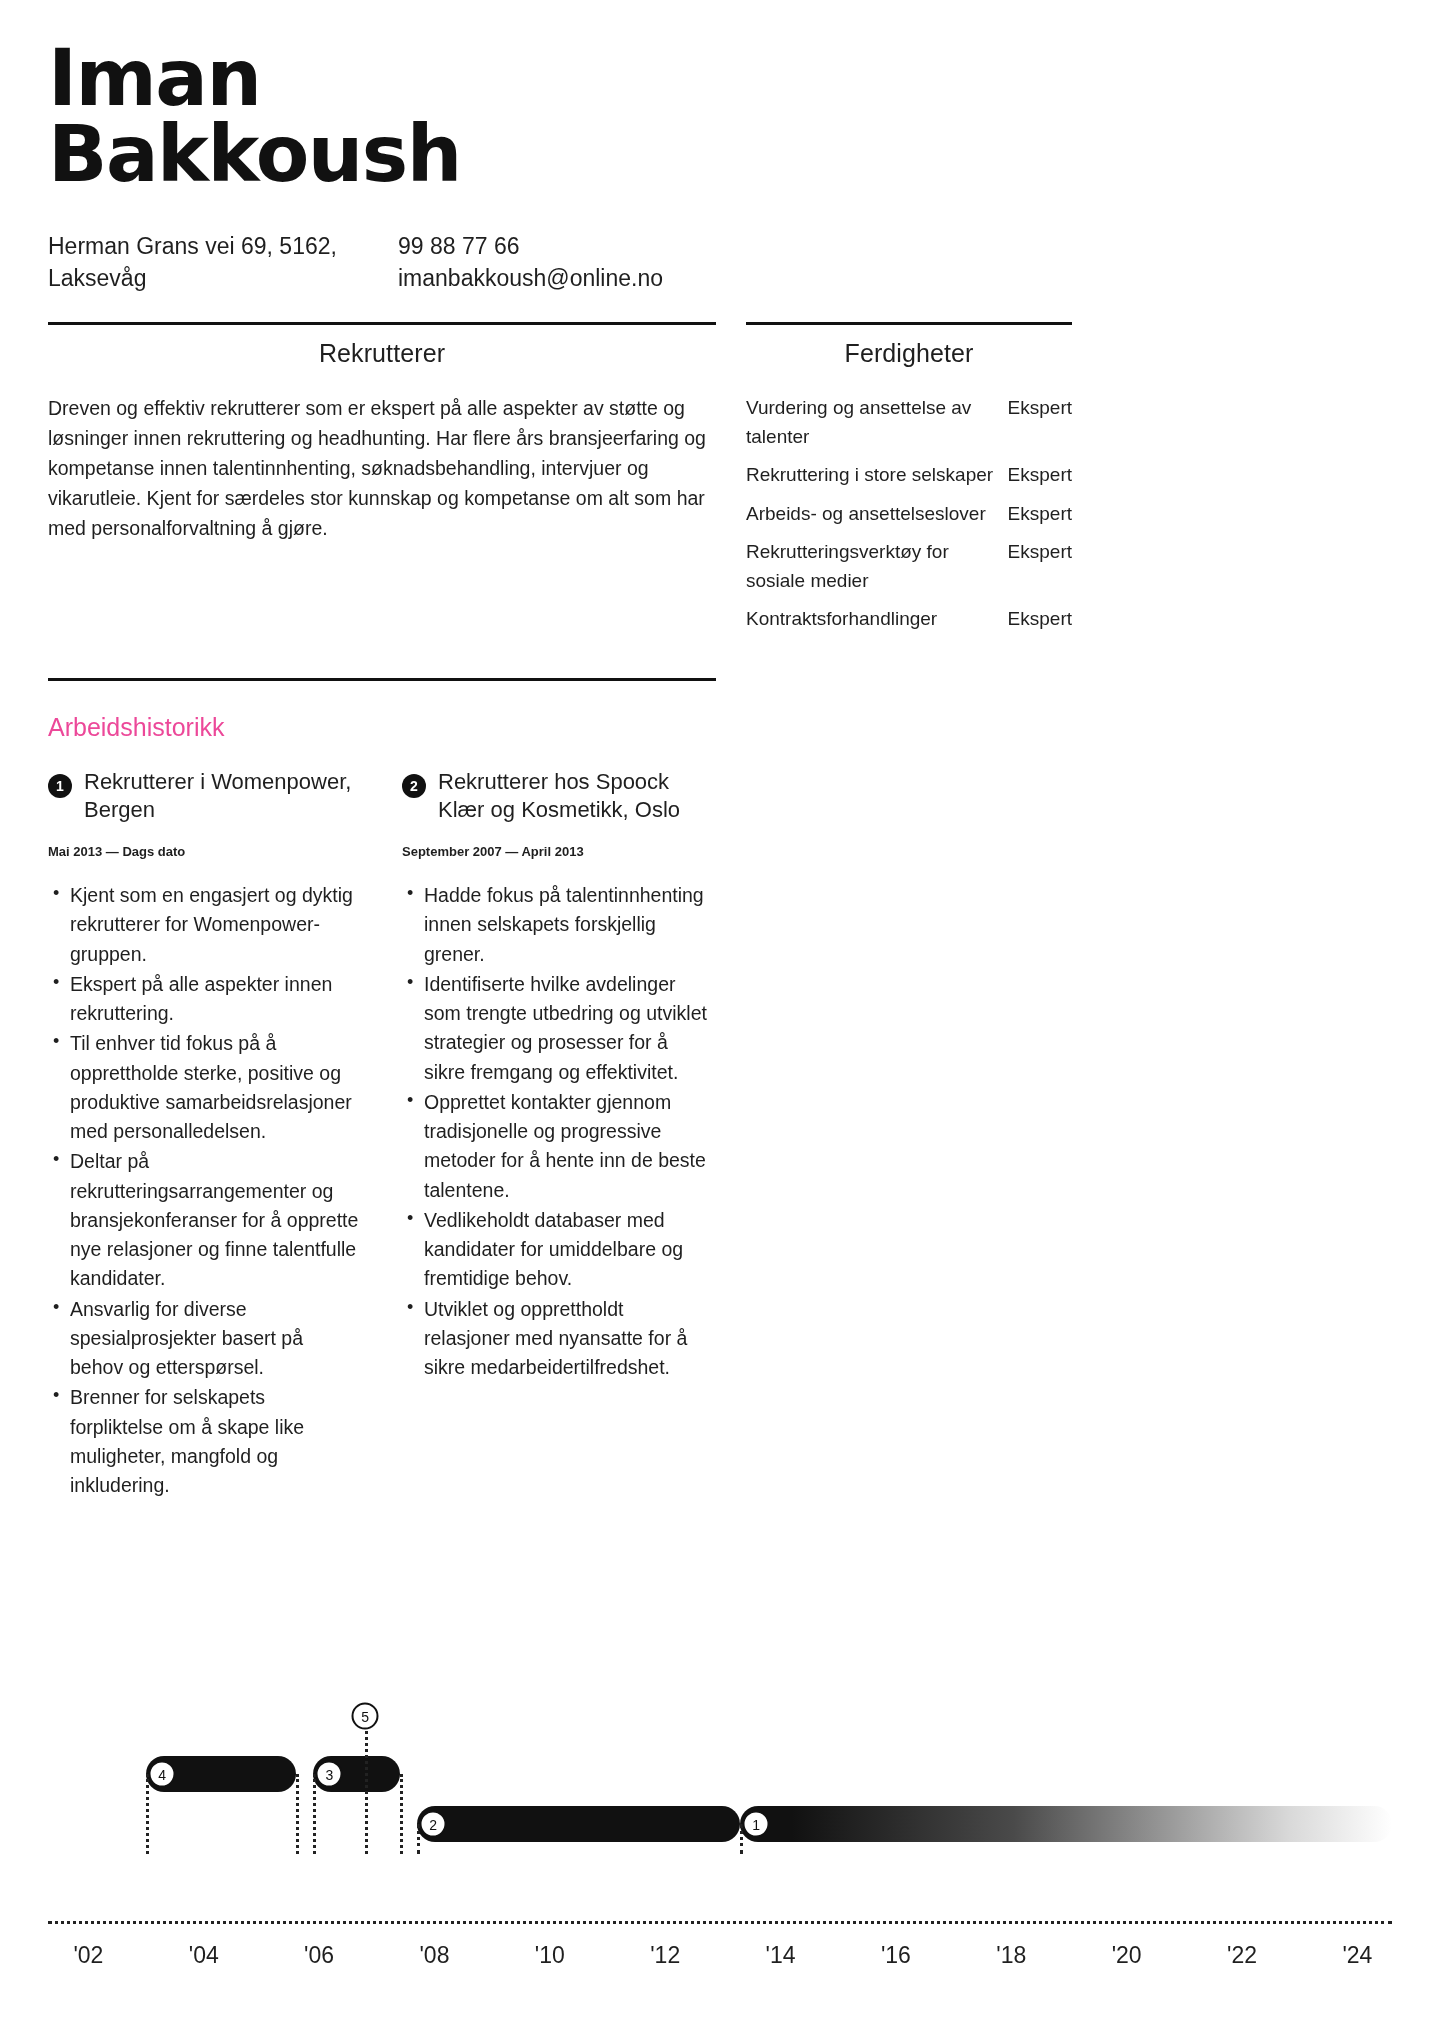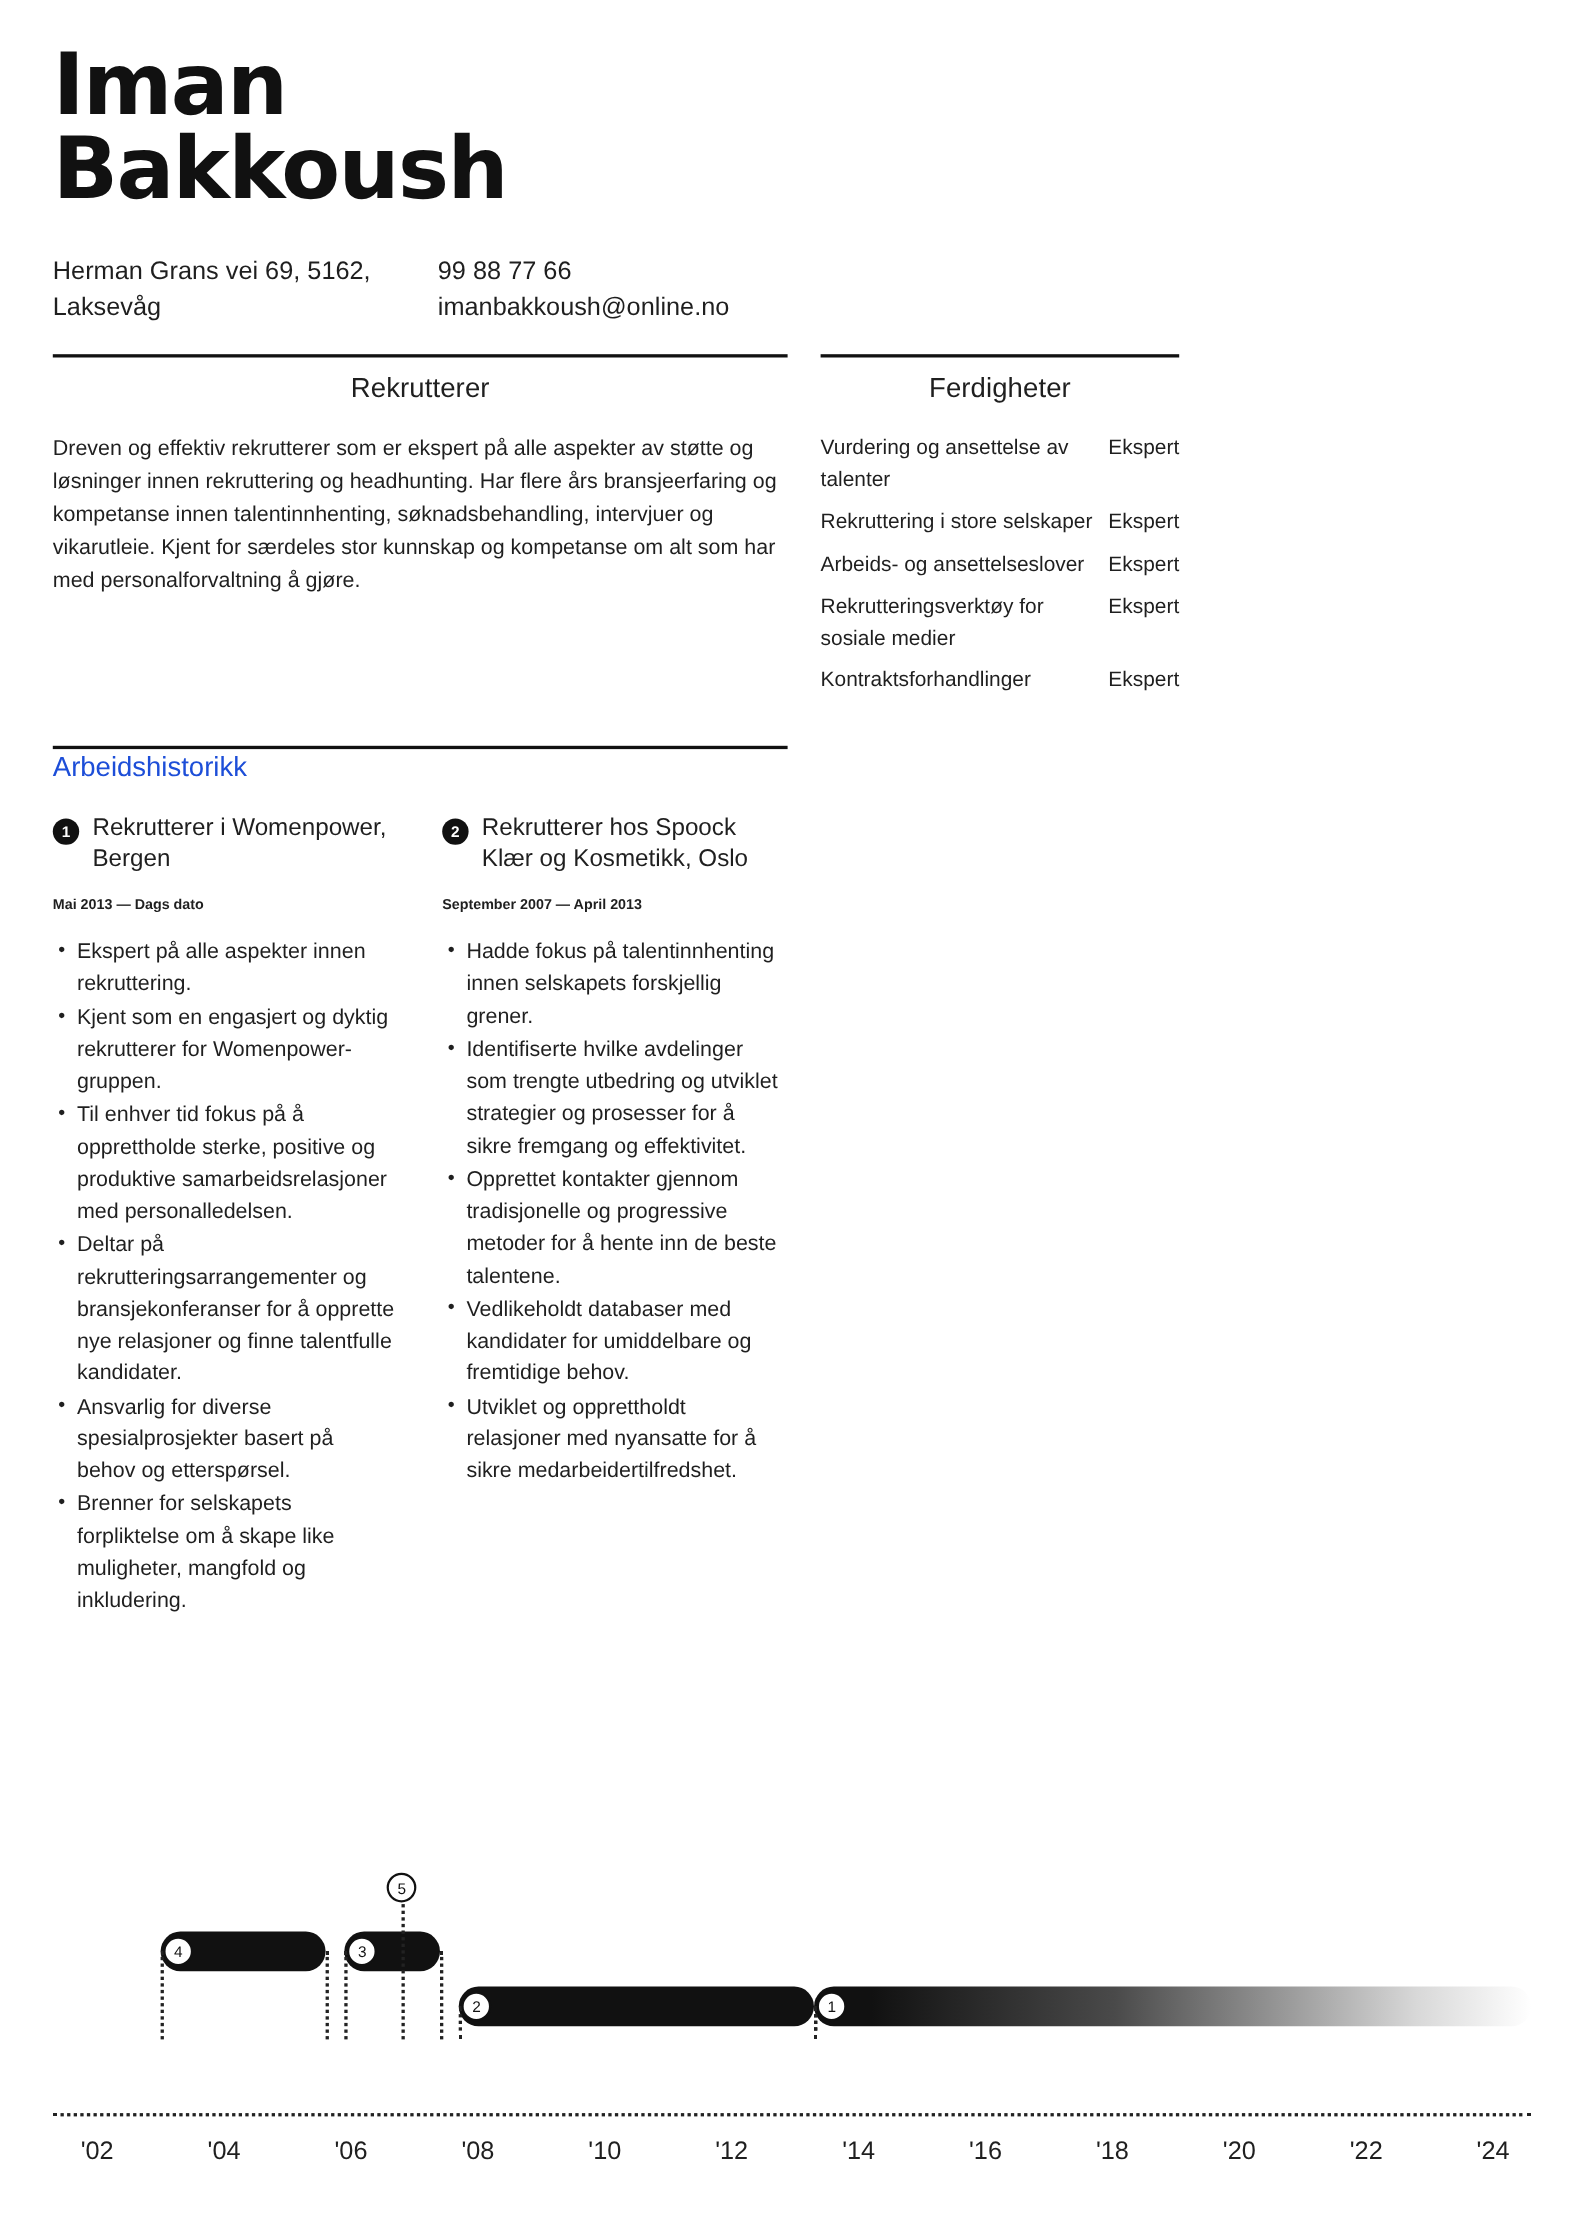--- a/index.html
+++ b/index.html
@@ -65,22 +65,22 @@
   }
   .skill-name { flex:1 1 auto; padding-right:12px; }
   .skill-level { flex:0 0 auto; white-space:nowrap; }
 
   
   .history-wrap { margin-top:34px; }
   .history-rule { height:3px; background:#111111; }
   .history-title {
     font-size:25px;
     font-weight:400;
-    margin-top:2px;
-    color:#1d4ed8;
+    margin-top:32px;
+    color:#ec4899;
   }
   .jobs { display:flex; gap:42px; margin-top:26px; }
   .job { width:312px; }
 
   .job-head { display:flex; align-items:flex-start; gap:12px; }
   .badge {
     flex:0 0 auto;
     width:24px; height:24px;
     border-radius:50%;
     background:#111111;
@@ -238,22 +238,22 @@
 
     <div class="jobs">
 
       <div class="job">
         <div class="job-head">
           <div class="badge">1</div>
           <div class="job-title">Rekrutterer i Womenpower, Bergen</div>
         </div>
         <div class="job-dates">Mai 2013 — Dags dato</div>
         <ul class="job-bullets">
+          <li>Kjent som en engasjert og dyktig rekrutterer for Womenpower-gruppen.</li>
           <li>Ekspert på alle aspekter innen rekruttering.</li>
-          <li>Kjent som en engasjert og dyktig rekrutterer for Womenpower-gruppen.</li>
           <li>Til enhver tid fokus på å opprettholde sterke, positive og produktive samarbeidsrelasjoner med personalledelsen.</li>
           <li>Deltar på rekrutteringsarrangementer og bransjekonferanser for å opprette nye relasjoner og finne talentfulle kandidater.</li>
           <li>Ansvarlig for diverse spesialprosjekter basert på behov og etterspørsel.</li>
           <li>Brenner for selskapets forpliktelse om å skape like muligheter, mangfold og inkludering.</li>
         </ul>
       </div>
 
       <div class="job">
         <div class="job-head">
           <div class="badge">2</div>

